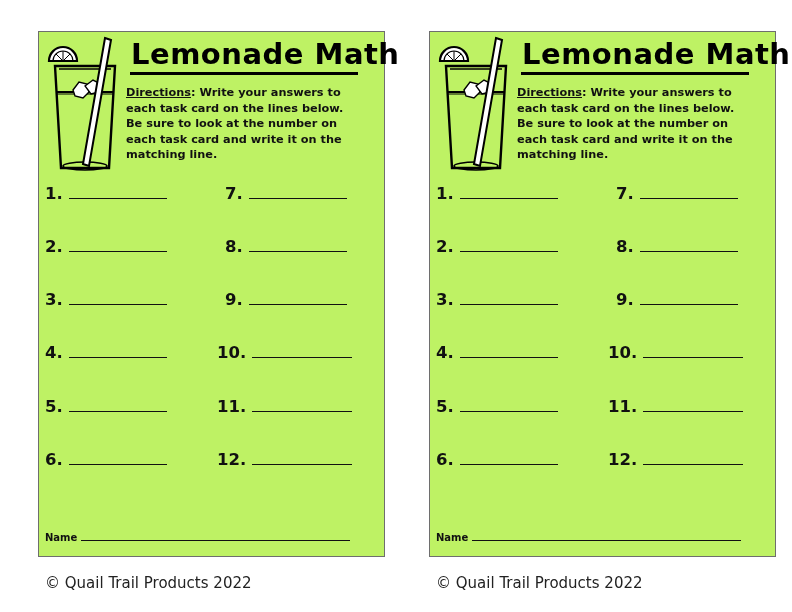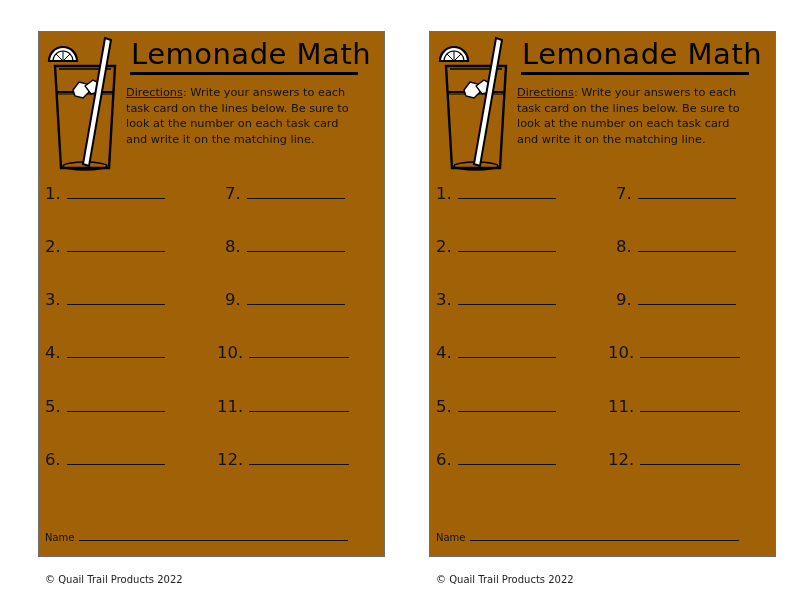--- a/index.html
+++ b/index.html
@@ -1,27 +1,27 @@
 <!DOCTYPE html>
 <html><head>
 <meta charset="utf-8">
 <style>
   html, body { margin:0; padding:0; background:#fff; }
   body { width:792px; height:612px; position:relative; overflow:hidden; font-family:"DejaVu Sans", sans-serif; color:#111; }
-  .card { position:absolute; top:31px; width:347px; height:526px; border:1px solid #6e6e6e; box-sizing:border-box; background:#a16207; }
+  .card { position:absolute; top:31px; width:347px; height:526px; border:1px solid #6e6e6e; box-sizing:border-box; background:#bef264;font-weight:bold; }
   .glass { position:absolute; left:6px; top:4px; width:80px; height:138px; }
   .title { position:absolute; left:92px; top:5px; font-family:"DejaVu Sans", sans-serif; font-size:29px; letter-spacing:0.5px; color:#000; white-space:nowrap; }
   .title-rule { position:absolute; left:91px; top:40px; width:228px; height:3px; background:#000; }
   .directions { position:absolute; left:87px; top:53px; width:235px; font-size:11.3px; line-height:15.5px; color:#111; }
   .directions u { text-decoration:underline; }
   .row { position:absolute; font-size:16.5px; color:#111; white-space:nowrap; }
   .blank { display:inline-block; border-bottom:1px solid #111; height:1px; vertical-align:baseline; margin-left:6px; }
   .name-line { position:absolute; left:6px; top:500px; font-size:10px; color:#111; white-space:nowrap;text-align:right; }
   .name-blank { display:inline-block; width:269px; border-bottom:1px solid #111; margin-left:4px; }
-  .copyright { position:absolute; top:574px; font-size:10px; color:#222; white-space:nowrap; }
+  .copyright { position:absolute; top:574px; font-size:15px; color:#222; white-space:nowrap; }
 </style>
 </head>
 <body>
 
 <div id="root">
   <div class="card" style="left: 38px;">
     <svg class="glass" viewBox="0 0 80 138">
 
       <path d="M4 25 A14 14 0 0 1 32 25 Z" fill="#fff" stroke="#000" stroke-width="2.2"></path>
       <path d="M8 25 A10 10 0 0 1 28 25" fill="none" stroke="#000" stroke-width="1.2"></path>

